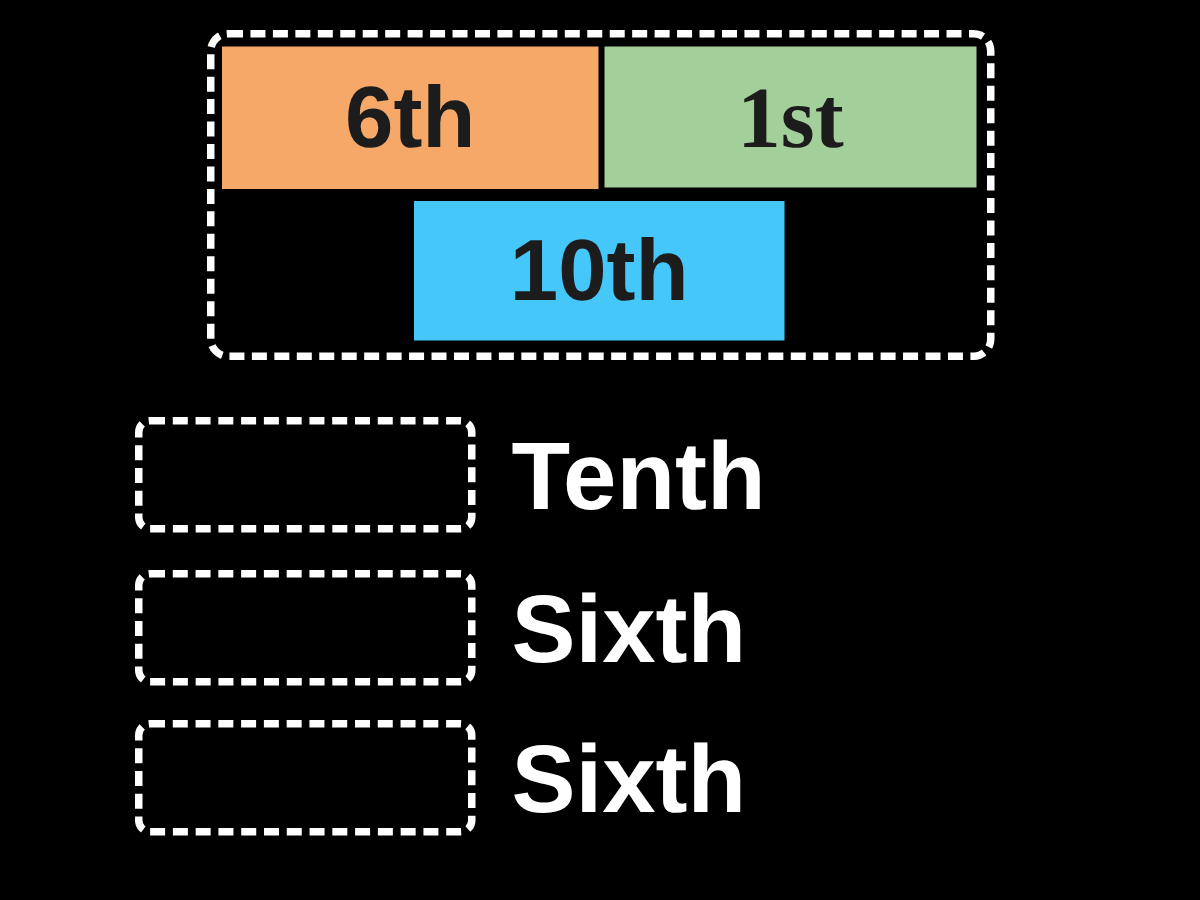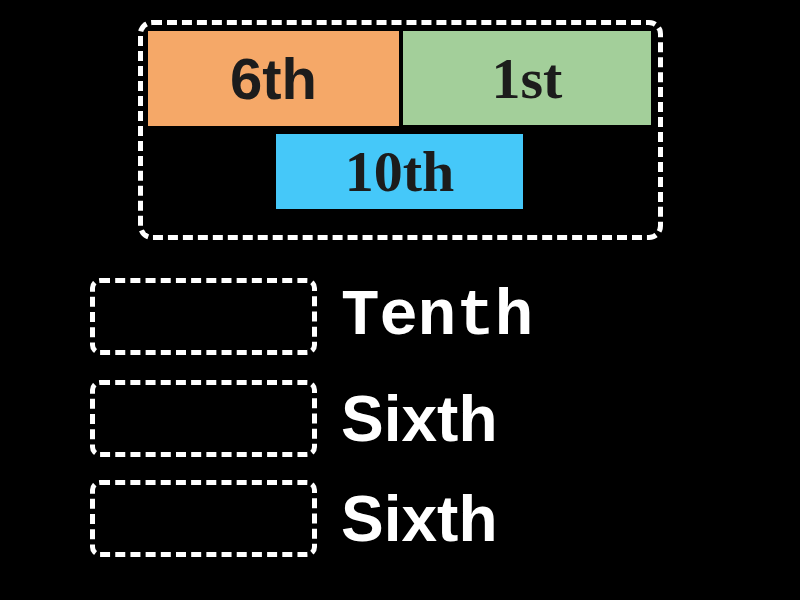--- a/index.html
+++ b/index.html
@@ -32,30 +32,30 @@
     align-items: center;
     justify-content: center;
     color: #1c1c1c;
     font-size: 58px;
     font-weight: 600;
     cursor: grab;
     box-sizing: border-box;
   }
   .tile-1 { left: 5px;   top: 6px;   width: 251px; height: 95px; }
   .tile-2 { left: 260px; top: 6px;   width: 248px; height: 94px; font-family: Liberation Serif, serif; }
-  .tile-3 { left: 133px; top: 109px; width: 247px; height: 75px; font-family: Liberation Serif, serif; }
+  .tile-3 { left: 133px; top: 109px; width: 247px; height: 93px; }
 
   
   .row {
     position: absolute;
     left: 90px;
     display: flex;
     align-items: center;
   }
-  .row-1 { top: 278px; font-family: Liberation Mono, monospace; }
+  .row-1 { top: 278px; }
   .row-2 { top: 380px; }
   .row-3 { top: 480px; }
   .dropzone {
     box-sizing: border-box;
     width: 227px;
     height: 77px;
     border: 5px dashed #ffffff;
     border-radius: 10px;
     background: transparent;
   }

